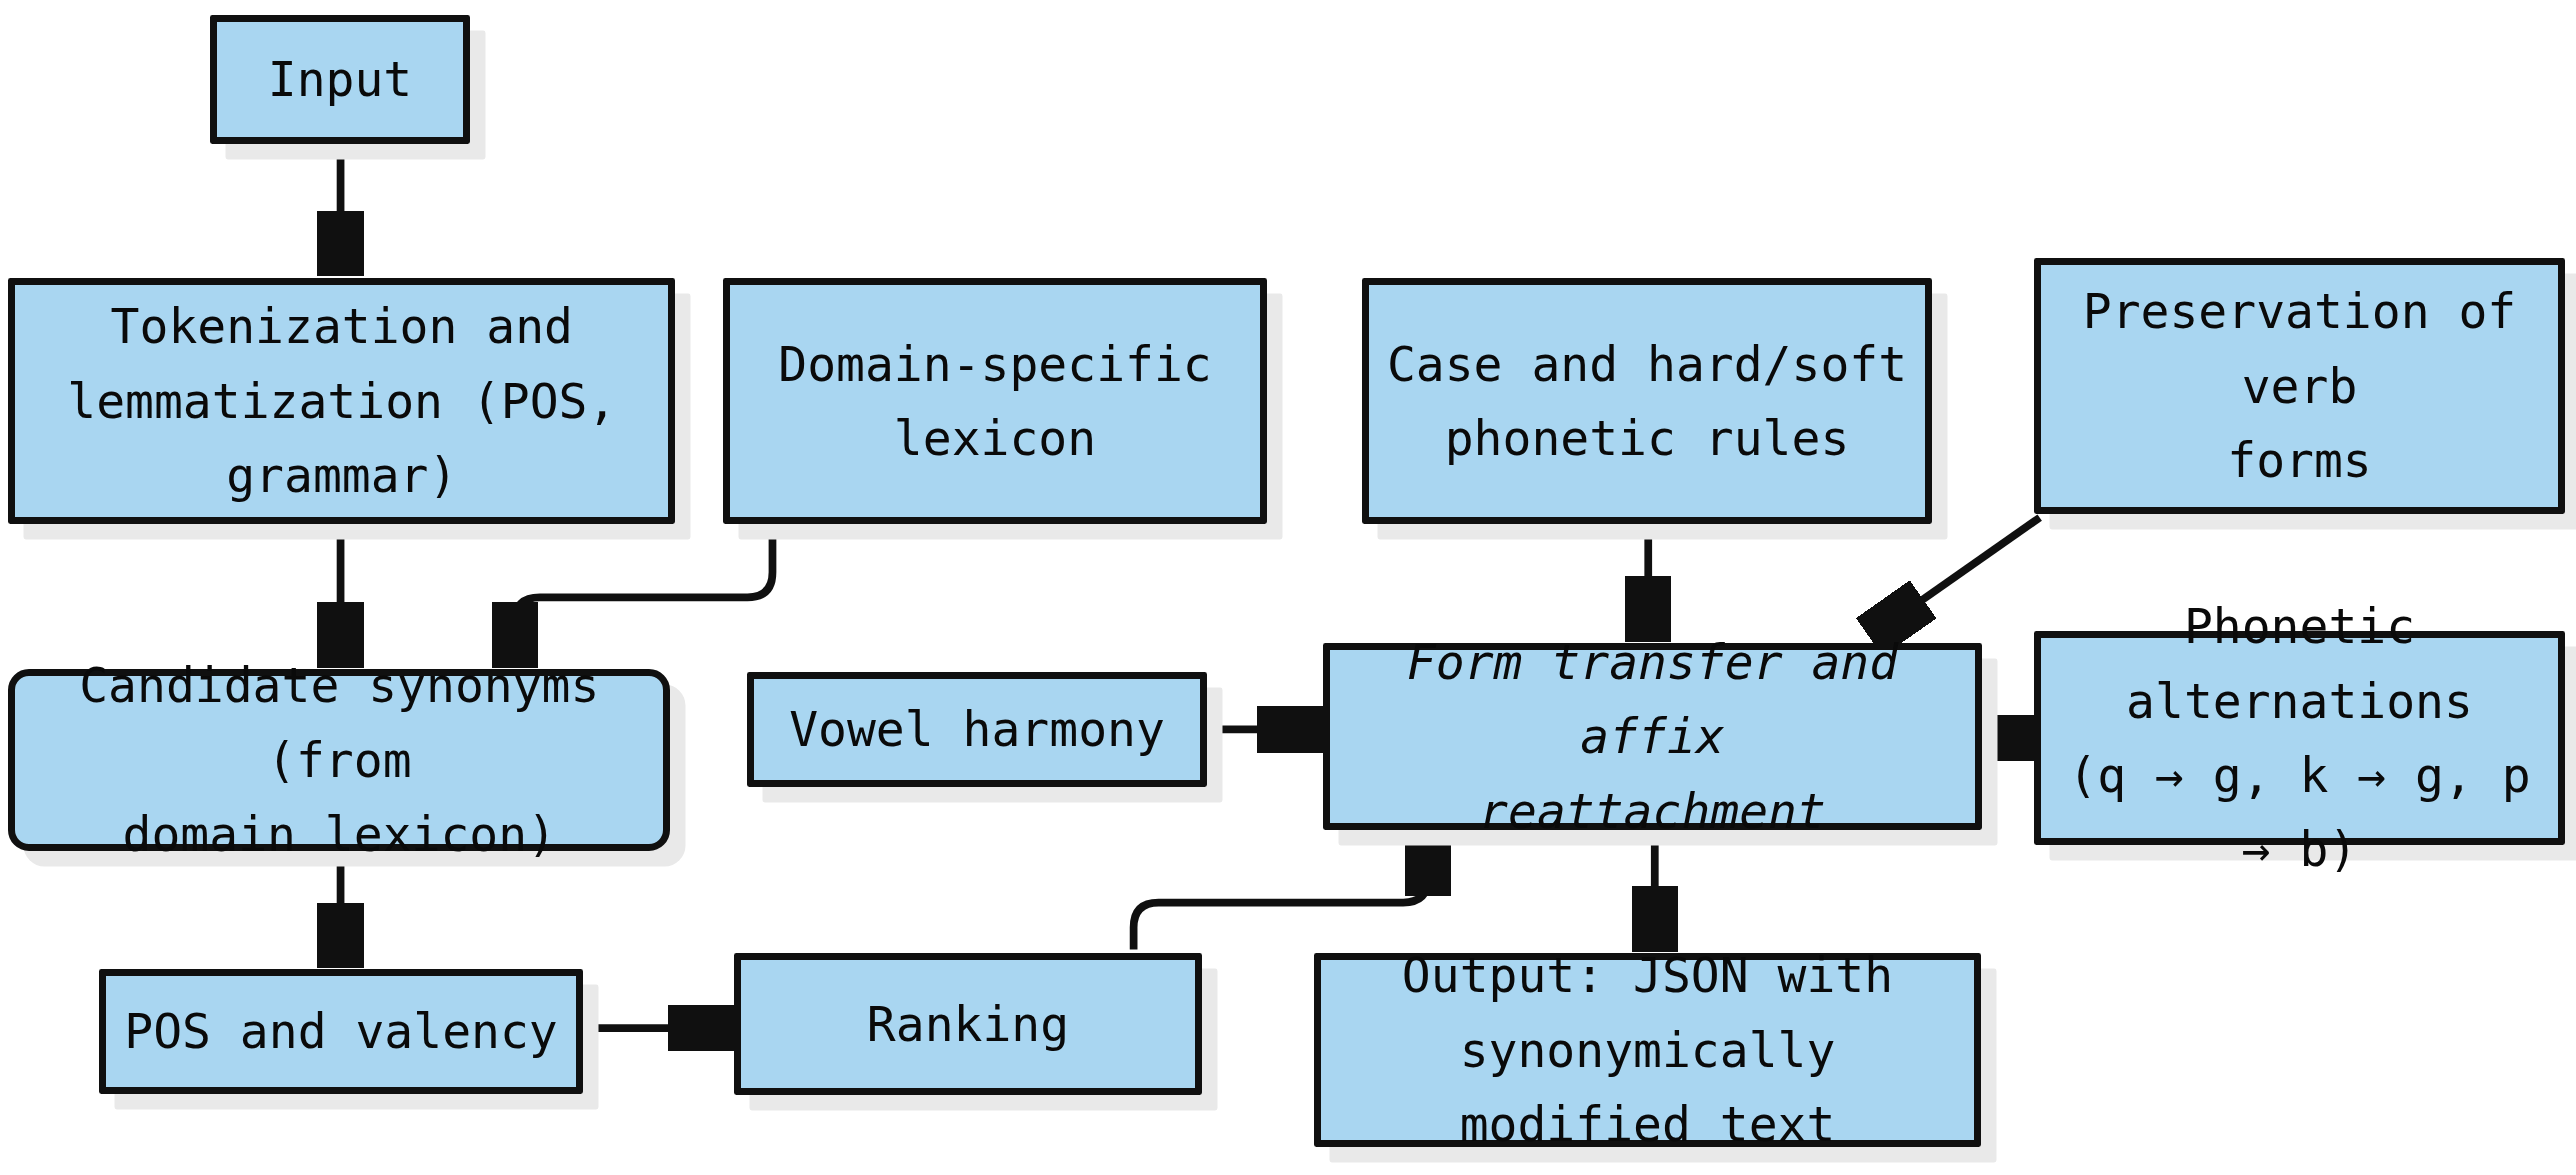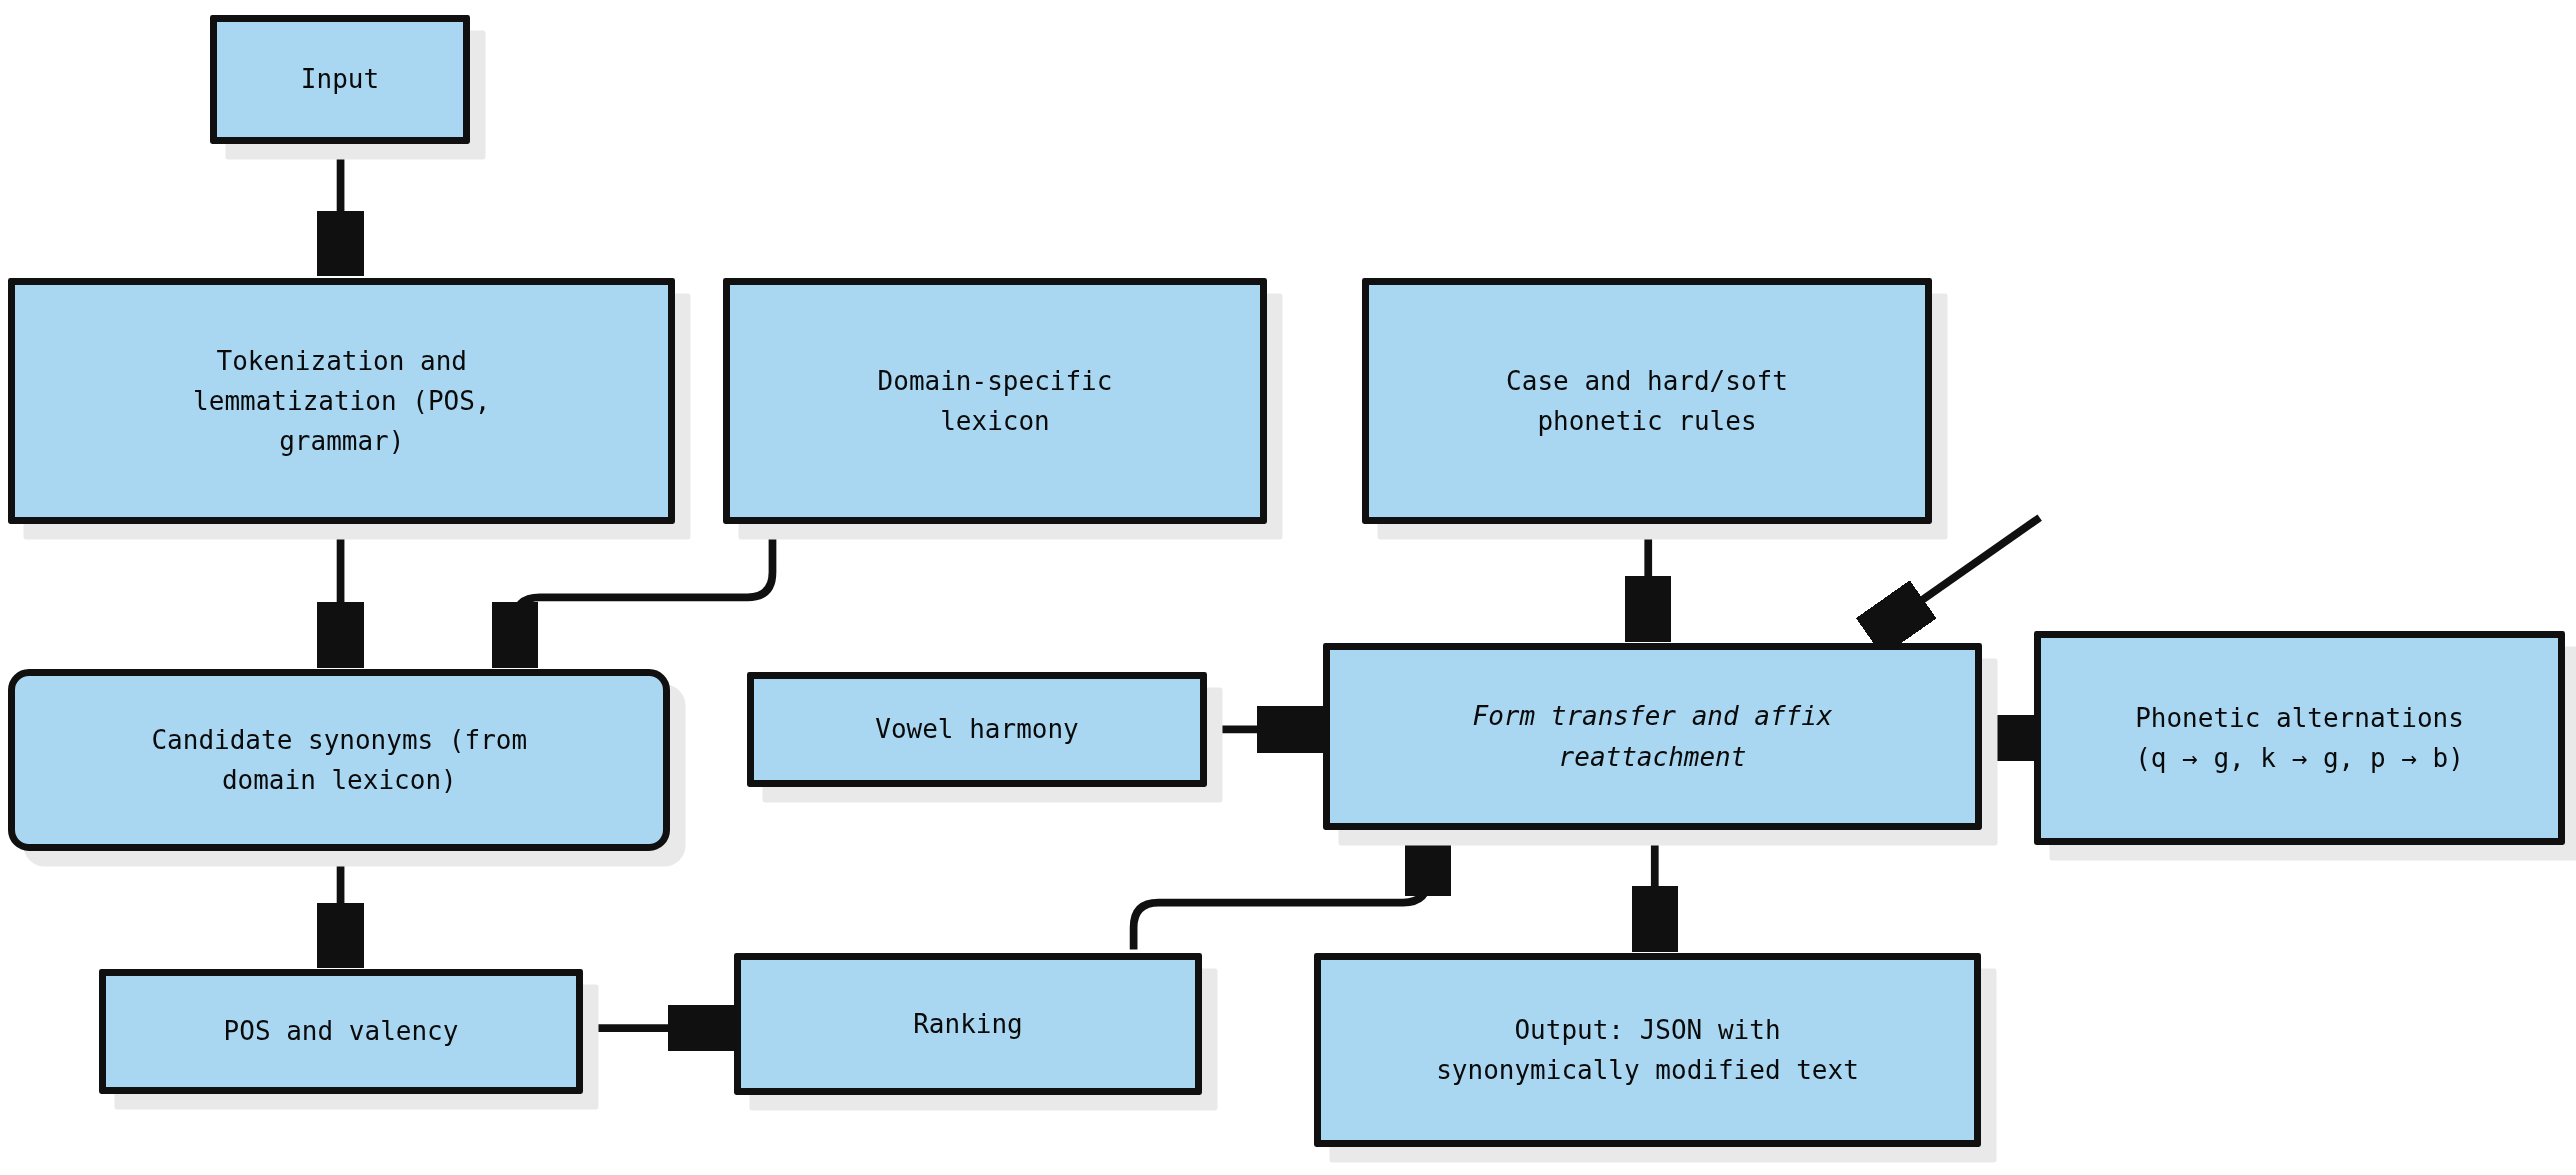--- a/index.html
+++ b/index.html
@@ -34,21 +34,21 @@
     position:absolute;
     background:var(--node-fill);
     border:7.7px solid var(--node-border);
     border-radius:2.4px;
     box-shadow:15.5px 15.5px 0 0 var(--shadow);
     display:flex;
     align-items:center;
     justify-content:center;
     text-align:center;
     color:var(--text);
-    font-size:26px;
+    font-size:48px;
     line-height:1.55;
   }
   .node .label{
     white-space:pre-line;
     padding:0 10.7px;
   }
   
   #n-input            {left:210px;  top:15px;   width:260px;  height:129px;}
   #n-tokenization     {left:8.3px;   top:278px;  width:667px; height:246px;align-items:center;}
   #n-domain           {left:723px; top:278px;  width:544px;  height:246px;}
@@ -99,20 +99,24 @@
   <div class="node" id="n-domain">
     <span class="label">Domain-specific
 lexicon</span>
   </div>
 
   <div class="node" id="n-case">
     <span class="label">Case and hard/soft
 phonetic rules</span>
   </div>
 
+  <div class="node" id="n-preservation">
+    <span class="label">Preservation of verb
+forms</span>
+  </div>
 
   <div class="node" id="n-candidate">
     <span class="label">Candidate synonyms (from
 domain lexicon)</span>
   </div>
 
   <div class="node" id="n-vowel">
     <span class="label">Vowel harmony</span>
   </div>
 

